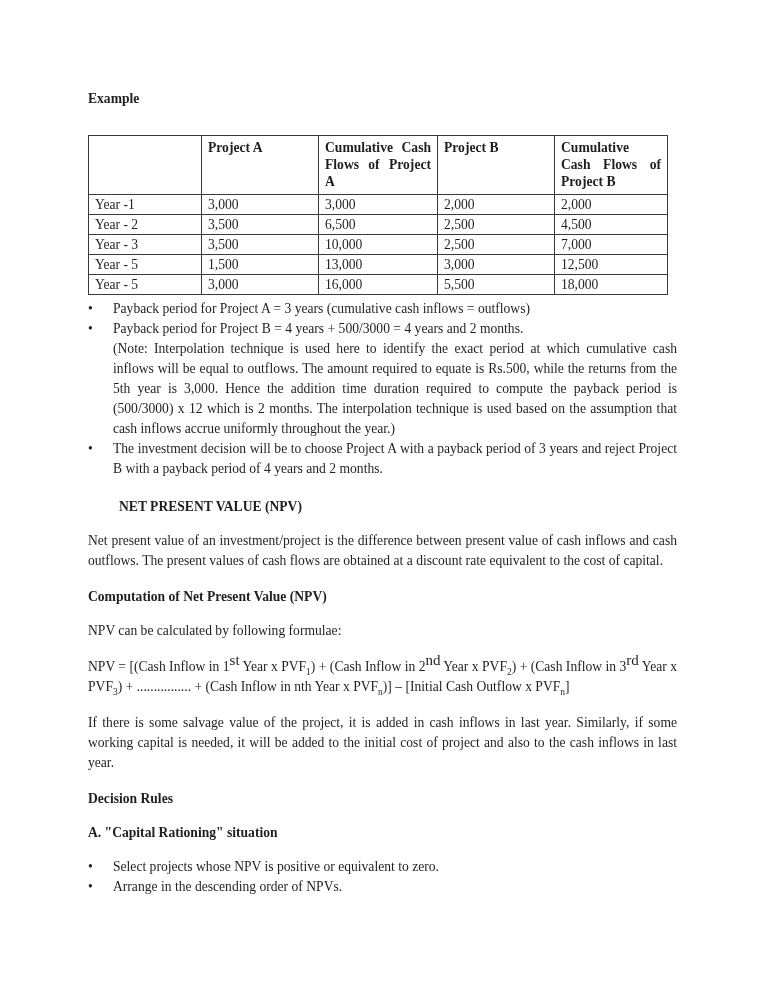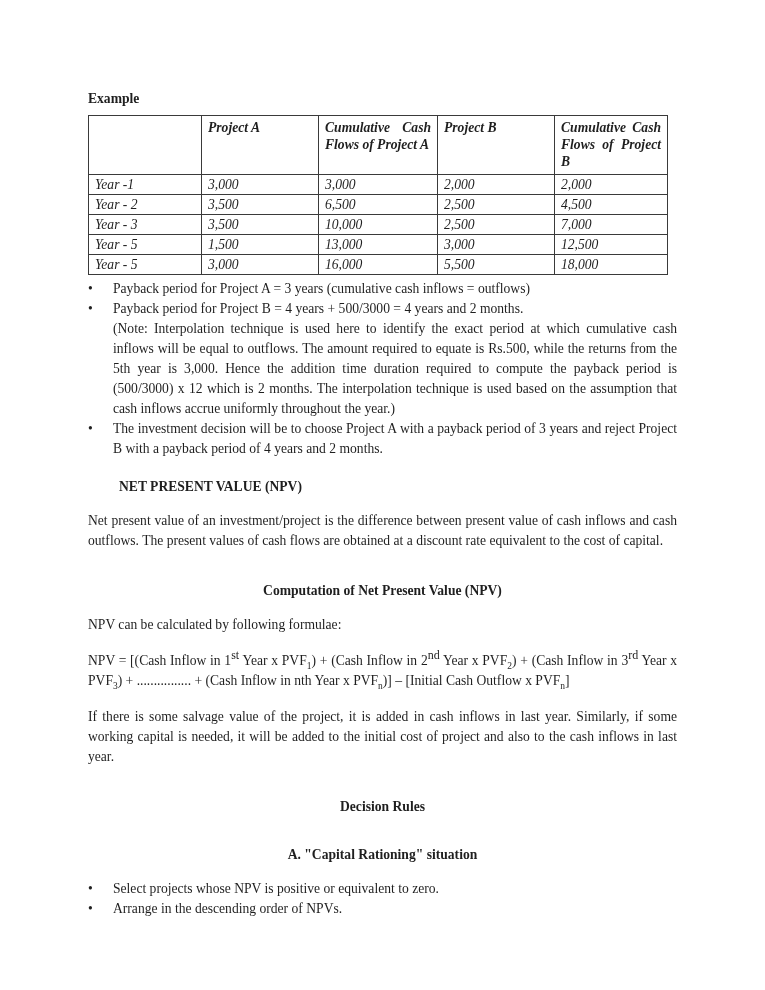--- a/index.html
+++ b/index.html
@@ -7,27 +7,26 @@
     width: 765px; height: 990px;
     background: #ffffff;
     color: #1f1f1f;
     font-family: "Liberation Serif", "DejaVu Serif", serif;
     font-size: 13.6px;
     -webkit-font-smoothing: antialiased;
   }
   .page { padding: 91px 88px 0 88px; width: 589px; }
 
   .h-bold { font-weight: bold; margin: 0; font-size: 13.6px; }
-  #example-heading { margin-bottom: 8px; }
+  #example-heading { margin-bottom: 28px; }
 
   table.cf {
     border-collapse: collapse;
     width: 477px;
     table-layout: fixed;
-    font-style: italic;
   }
   table.cf th, table.cf td {
     border: 1px solid #3a3a3a;
     padding: 1px 6px;
     font-size: 13.6px;
     line-height: 17px;
     overflow: hidden;
   }
   table.cf th {
     font-weight: bold;
@@ -48,24 +47,24 @@
   .bullet-marker {
     flex: 0 0 25px;
     text-align: left;
     line-height: 20px;
   }
   .bullet-body { flex: 1; line-height: 20px; text-align: justify; }
   .bullet-note { text-align: justify; line-height: 20px; }
 
   .para { margin: 16px 0 0 0; line-height: 20px; text-align: justify; }
   .sect-heading { margin-top: 20px; margin-left: 31px; }
-  .sub-heading { margin-top: 32px; text-align: center; }
+  .sub-heading { margin-top: 18px; }
 
   .formula { margin: 16px 0 0 0; line-height: 20px; text-align: justify; }
-  .formula sup { font-size: 12px; line-height: 0; }
+  .formula sup { font-size: 15px; line-height: 0; }
   .formula sub { font-size: 9.5px; line-height: 0; }
 </style>
 </head>
 <body>
 
 <div class="page">
 
   <p class="h-bold" id="example-heading">Example</p>
 
   <table class="cf">

